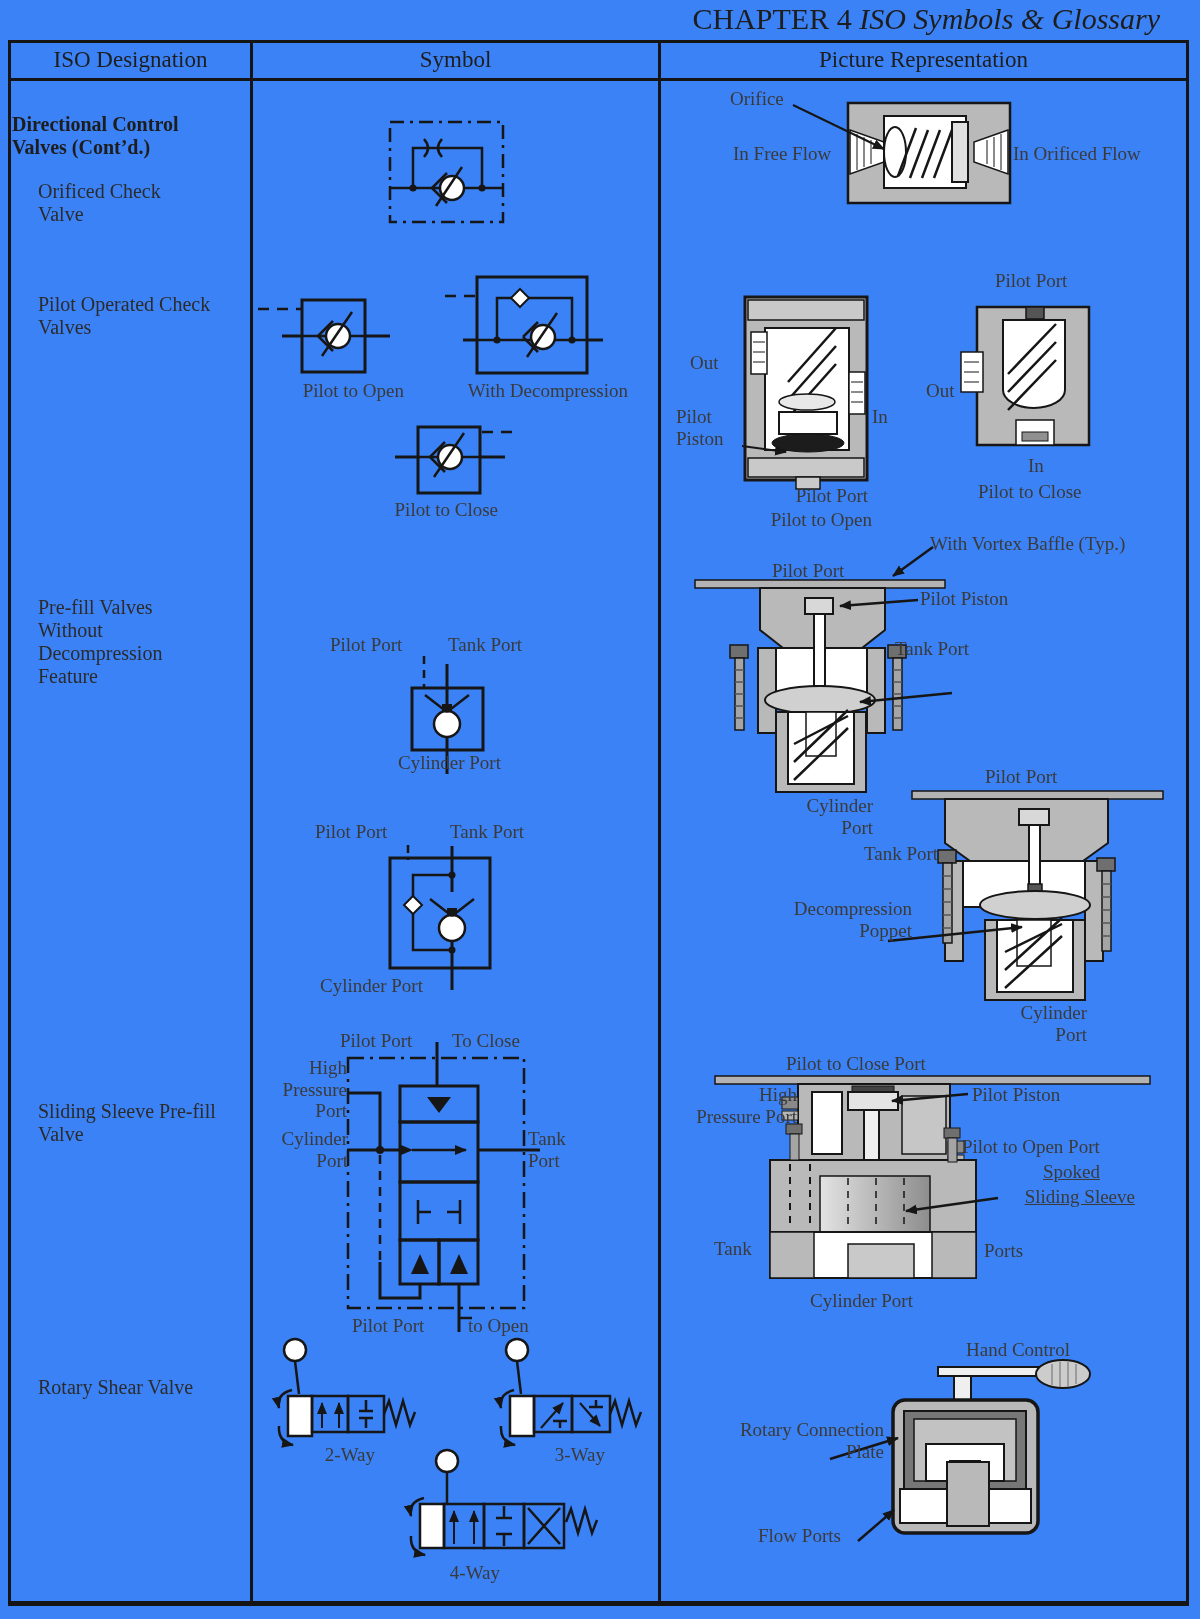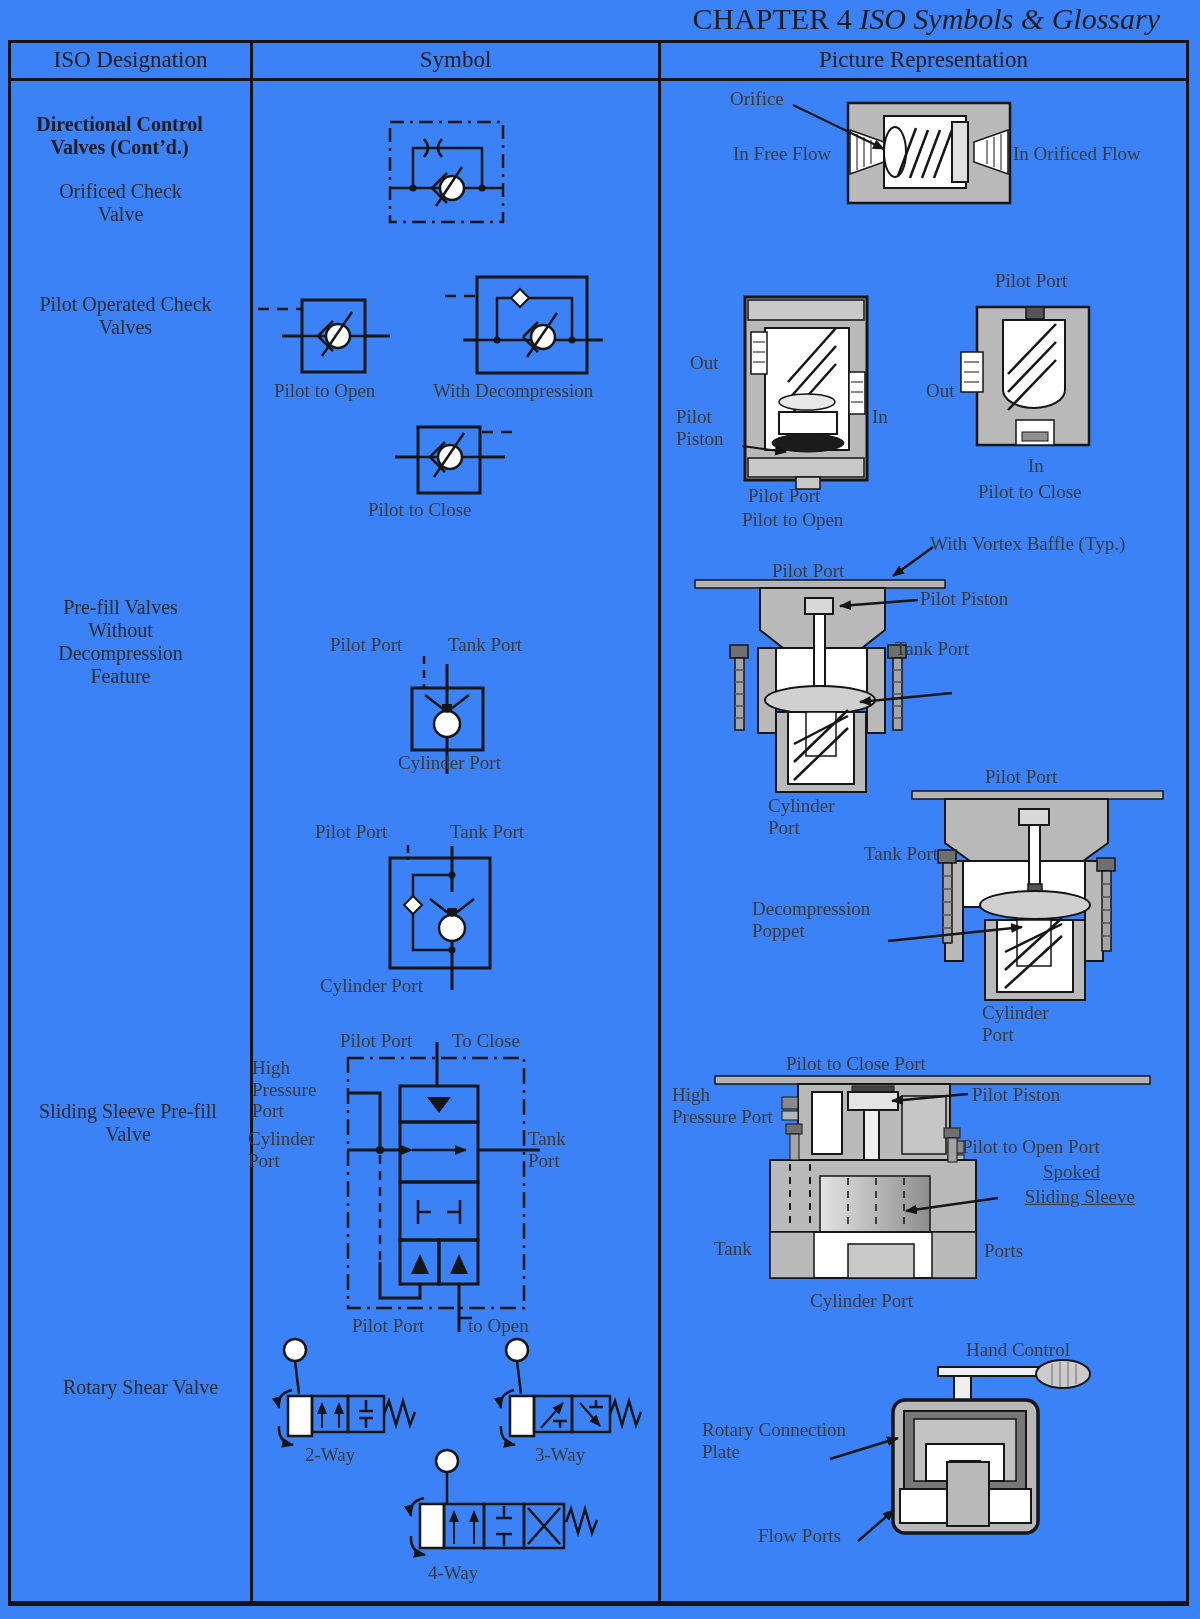--- a/index.html
+++ b/index.html
@@ -8,23 +8,23 @@
   .title{position:absolute;left:560px;top:2px;width:600px;text-align:right;
          font-size:30px;color:#1d1d1d;white-space:nowrap;}
   .title .it{font-style:italic;}
   .tframe{position:absolute;left:8px;top:40px;width:1181px;height:1566px;
           border:3px solid #151515;border-bottom-width:5px;box-sizing:border-box;}
   .vline{position:absolute;top:40px;height:1566px;width:3px;background:#151515;}
   .hline{position:absolute;left:8px;top:78px;width:1181px;height:3px;background:#151515;}
   .th{position:absolute;top:44px;height:32px;font-size:23px;color:#1d1d1d;
       display:flex;align-items:center;justify-content:center;text-align:right;}
   .lbl{position:absolute;font-size:19px;line-height:1.14;color:#3a3a3a;}
-  .des{position:absolute;font-size:20px;line-height:1.15;color:#2b2b2b;text-align:center;}
+  .des{position:absolute;font-size:20px;line-height:1.15;color:#2b2b2b;}
   .b{font-weight:bold;color:#1d1d1d;}
-  .c{text-align:left;}
+  .c{text-align:right;}
   .r{text-align:right;text-decoration:underline;}
   .pre{white-space:pre-line;}
   svg.layer{position:absolute;left:0;top:0;}
 </style>
 </head>
 <body>
 
 <div class="page">
 
   <div class="title">

